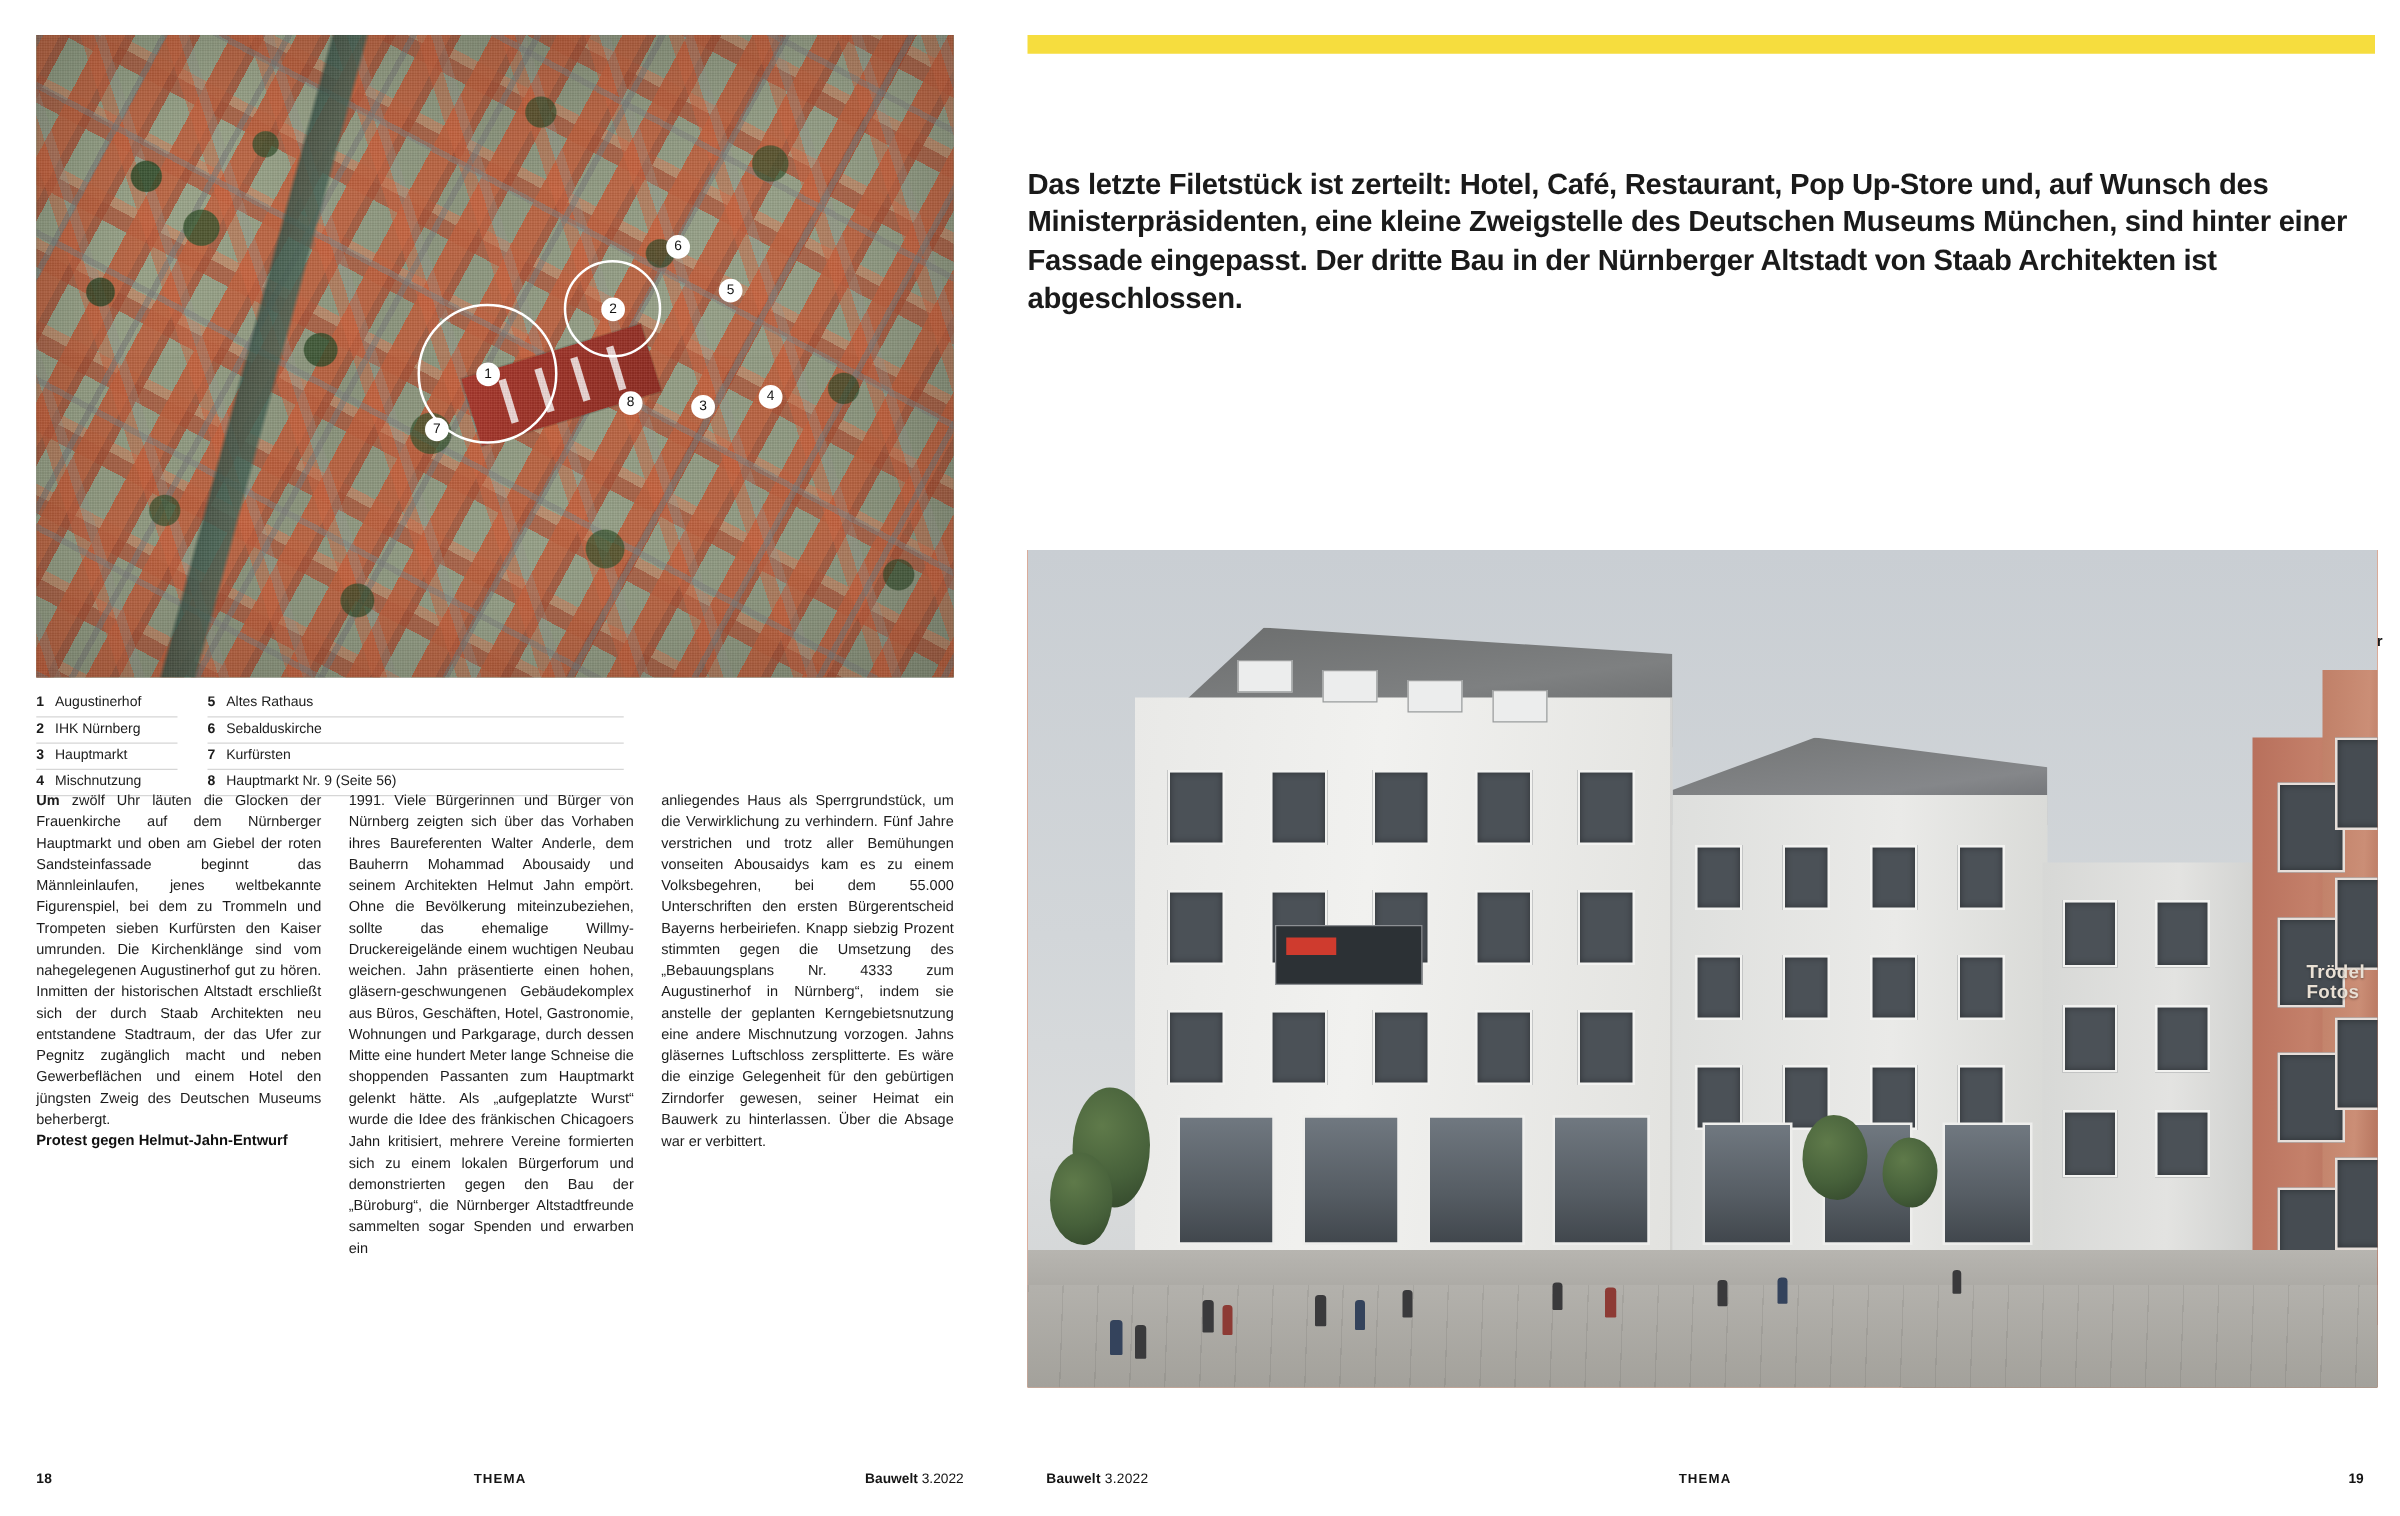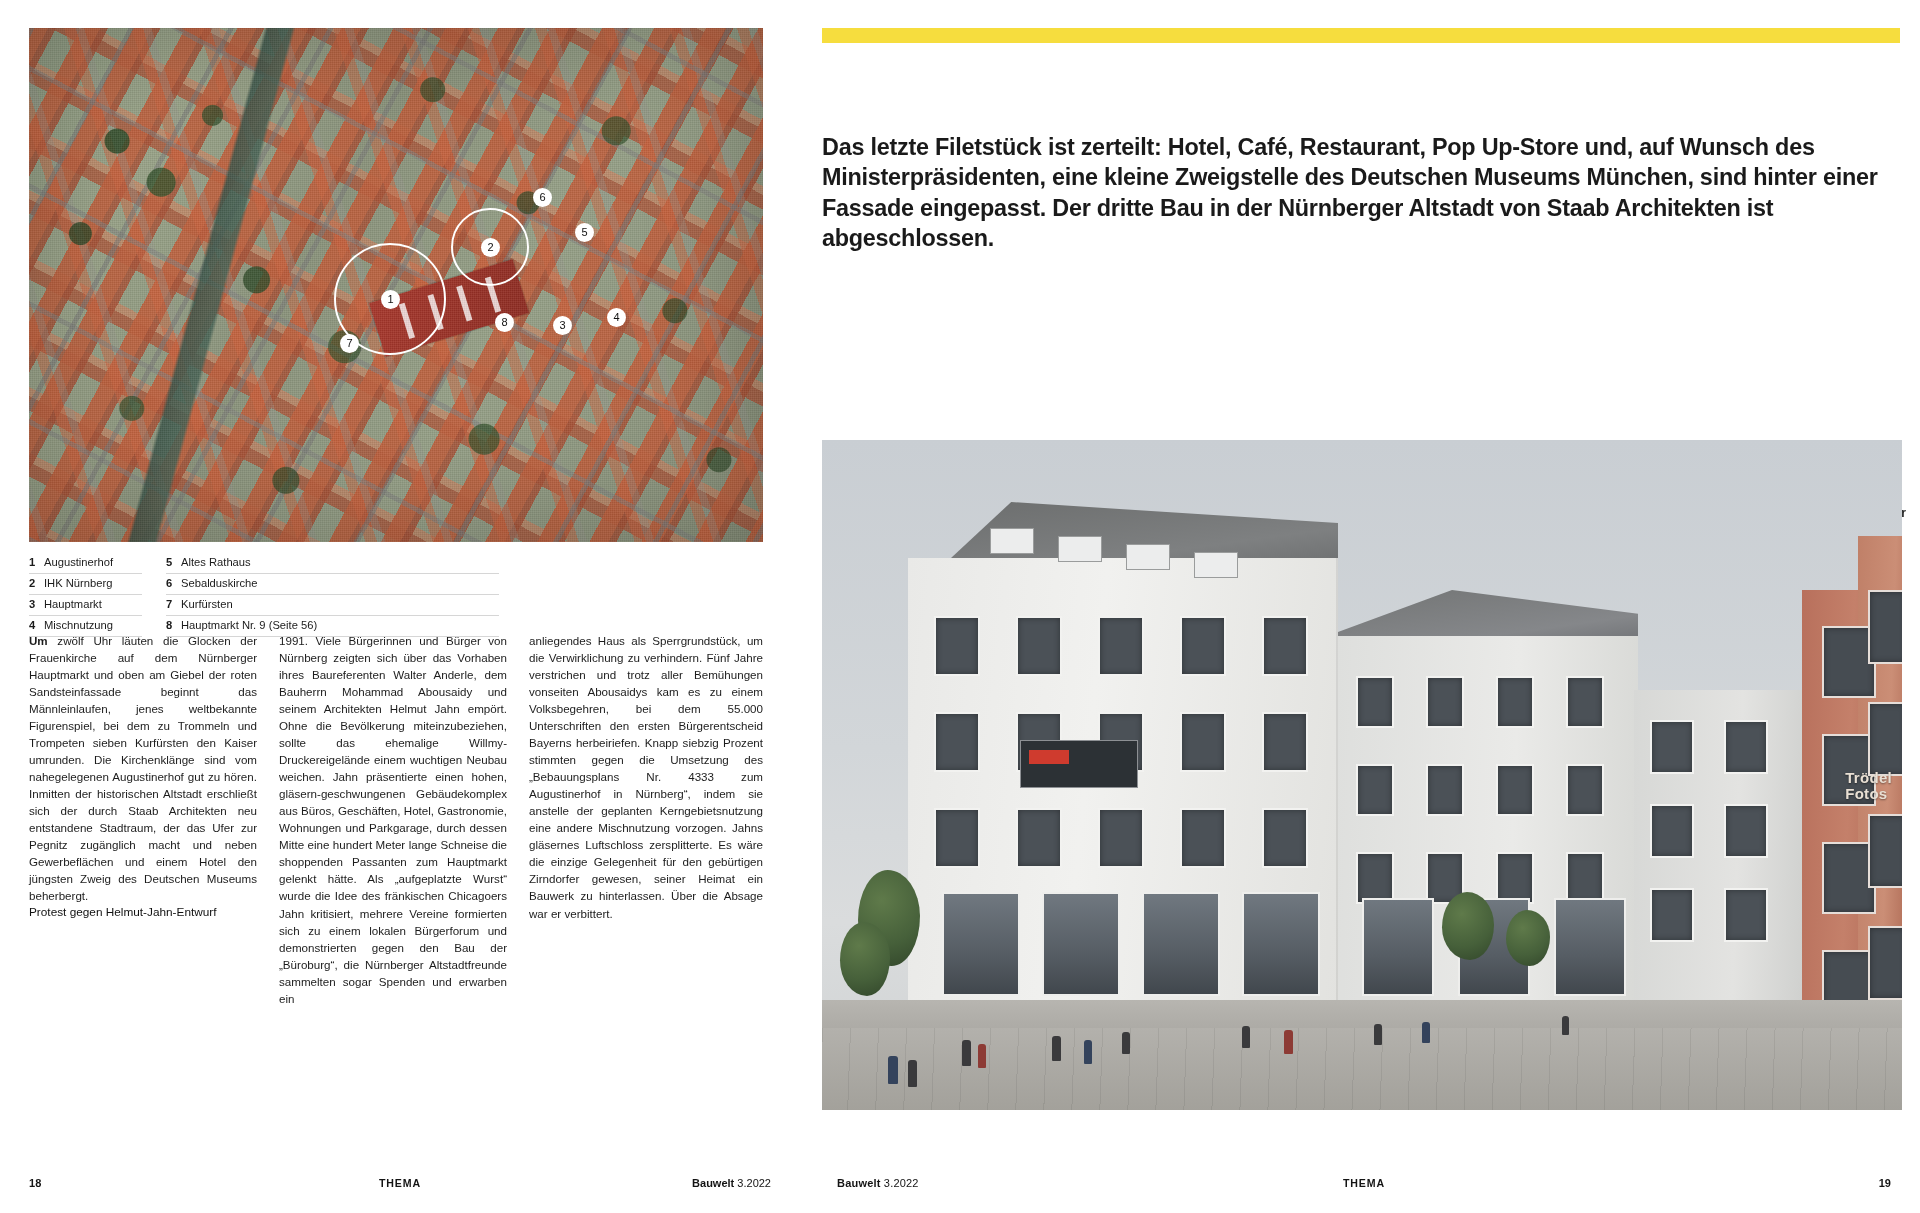--- a/index.html
+++ b/index.html
@@ -134,21 +134,21 @@
     width: 734px; height: 470px;
     display: grid; grid-template-columns: 228px 228px 234px;
     column-gap: 22px;
     font-size: 11.6px; line-height: 1.47; color: #1c1c1c;
     text-align: justify;
   }
   .col p { margin: 0; hyphens: auto; }
   .col p.runon { text-indent: 13px; }
   .col .lead { font-weight: 700; }
   .subhead {
-    font-weight: 400; font-size: 11.8px; color: #111;
+    font-weight: 700; font-size: 11.8px; color: #111;
     margin: 14px 0 9px 0; line-height: 1.3;
   }
 
   
   .footer {
     position: absolute; bottom: 36px; left: 0; width: 100%;
     font-size: 11px; color: #141414;
   }
   .foot-l  { position: absolute; left: 29px;  top: 0; font-weight: 700; letter-spacing: .2px; }
   .foot-c  { position: absolute; left: 0; right: 0; top: 0; text-align: center;

